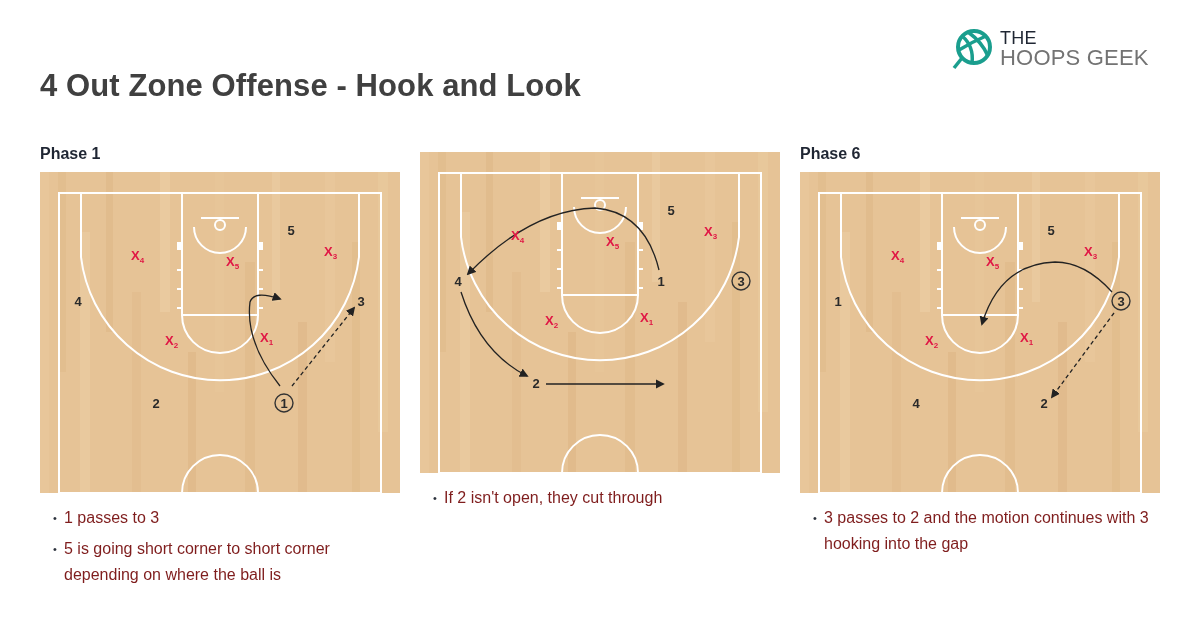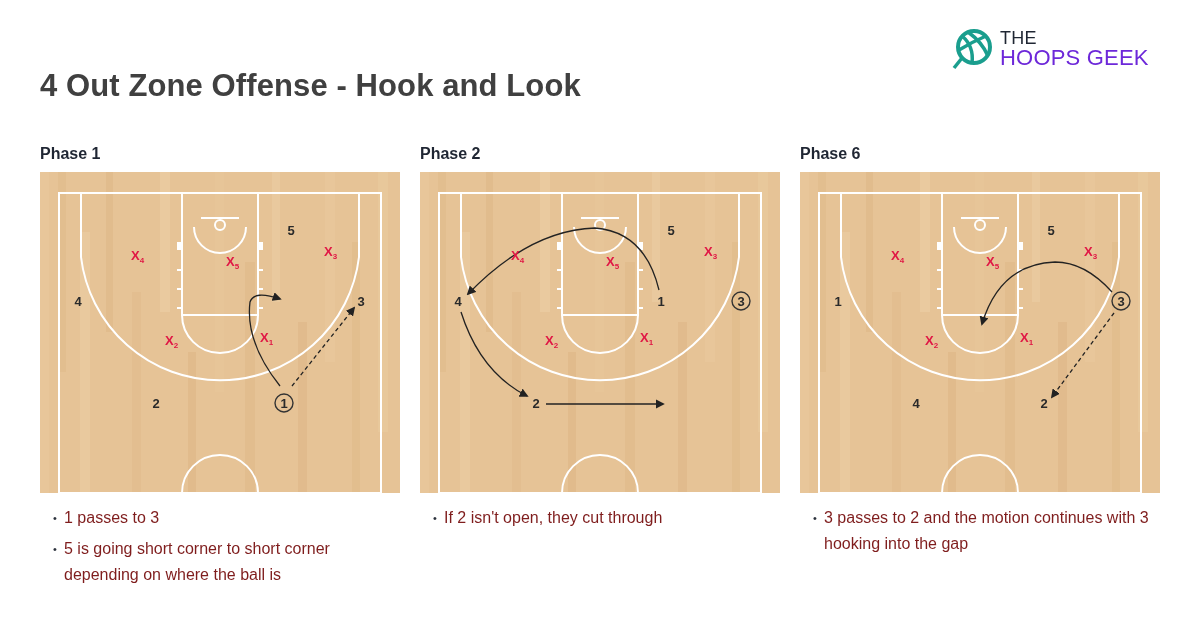--- a/index.html
+++ b/index.html
@@ -1,21 +1,21 @@
 <!DOCTYPE html>
 <html><head>
 <meta charset="utf-8">
 <style>
   html,body{margin:0;padding:0;}
   body{width:1200px;height:630px;background:#ffffff;position:relative;overflow:hidden;font-family:"Liberation Sans",sans-serif;color:#1f2633;}
   .title{position:absolute;left:40px;top:68px;font-size:31px;font-weight:bold;color:#404040;letter-spacing:0.1px;margin:0;}
   .logo{position:absolute;left:952px;top:28px;display:flex;align-items:center;}
   .logo-text{margin-left:8px;line-height:1;}
   .logo-the{font-size:18px;color:#1f2633;display:block;letter-spacing:0.3px;}
-  .logo-name{font-size:22px;color:#6d28d9;display:block;letter-spacing:0.2px;text-align:right;}
+  .logo-name{font-size:22px;color:#737373;display:block;letter-spacing:0.2px;text-align:right;}
   .phase{position:absolute;top:145px;width:360px;}
   .phase-label{font-size:16px;font-weight:bold;color:#1f2633;height:20px;}
   .court{display:block;margin-top:7px;width:360px;height:321px;}
   .notes{list-style:none;margin:12px 0 0 0;padding:0;width:360px;}
   .notes li{position:relative;padding-left:24px;font-size:16px;line-height:26px;margin-bottom:5px;color:#7f1d1d;}
   .notes li::before{content:"•";position:absolute;left:13px;top:0;font-size:11px;color:#2a303b;}
   .off{font-family:"Liberation Sans",sans-serif;font-weight:bold;font-size:13px;fill:#2a2a2a;}
   .def{font-family:"Liberation Sans",sans-serif;font-size:13px;fill:#e01845;font-weight:bold;}
   .defsub{font-size:8px;}
 </style>
@@ -103,21 +103,20 @@
     <text class="def" x="91" y="88">X<tspan class="defsub" dy="3">4</tspan></text>
     <text class="def" x="186" y="94">X<tspan class="defsub" dy="3">5</tspan></text>
   </svg>
   <ul class="notes">
     <li>1 passes to 3</li>
     <li>5 is going short corner to short corner depending on where the ball is</li>
   </ul>
 </div>
 
 <div class="phase" style="left:420px;">
-  <div class="phase-label">Phase 2</div>
   <svg class="court" viewBox="0 0 360 321">
     <g>
       <rect width="360" height="321" fill="url(#wood)"></rect>
       <rect x="19" y="21" width="322" height="300" fill="none" stroke="#fff" stroke-width="2"></rect>
       <path d="M41 21 L41 85 A140 140 0 0 0 319 85 L319 21" fill="none" stroke="#fff" stroke-width="2"></path>
       <rect x="142" y="21" width="76" height="122" fill="none" stroke="#fff" stroke-width="2"></rect>
       <path d="M142 143 A38 38 0 0 0 218 143" fill="none" stroke="#fff" stroke-width="2"></path>
       <line x1="161" y1="46" x2="199" y2="46" stroke="#fff" stroke-width="2"></line>
       <circle cx="180" cy="53" r="5" fill="none" stroke="#fff" stroke-width="2"></circle>
       <path d="M154 55 A26 26 0 0 0 206 55" fill="none" stroke="#fff" stroke-width="2"></path>

